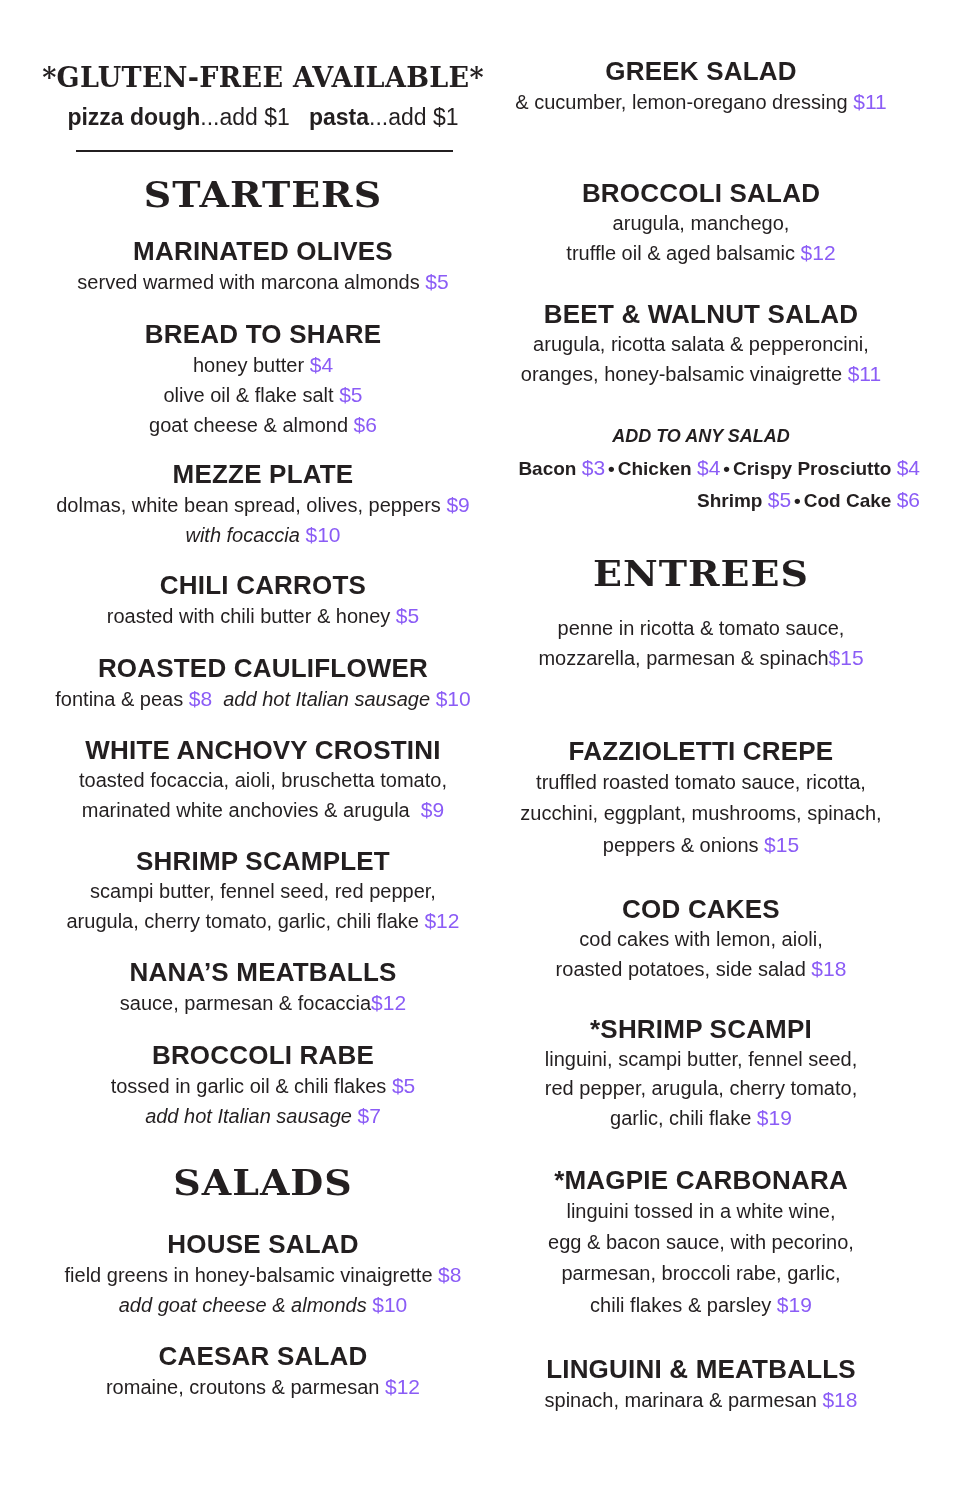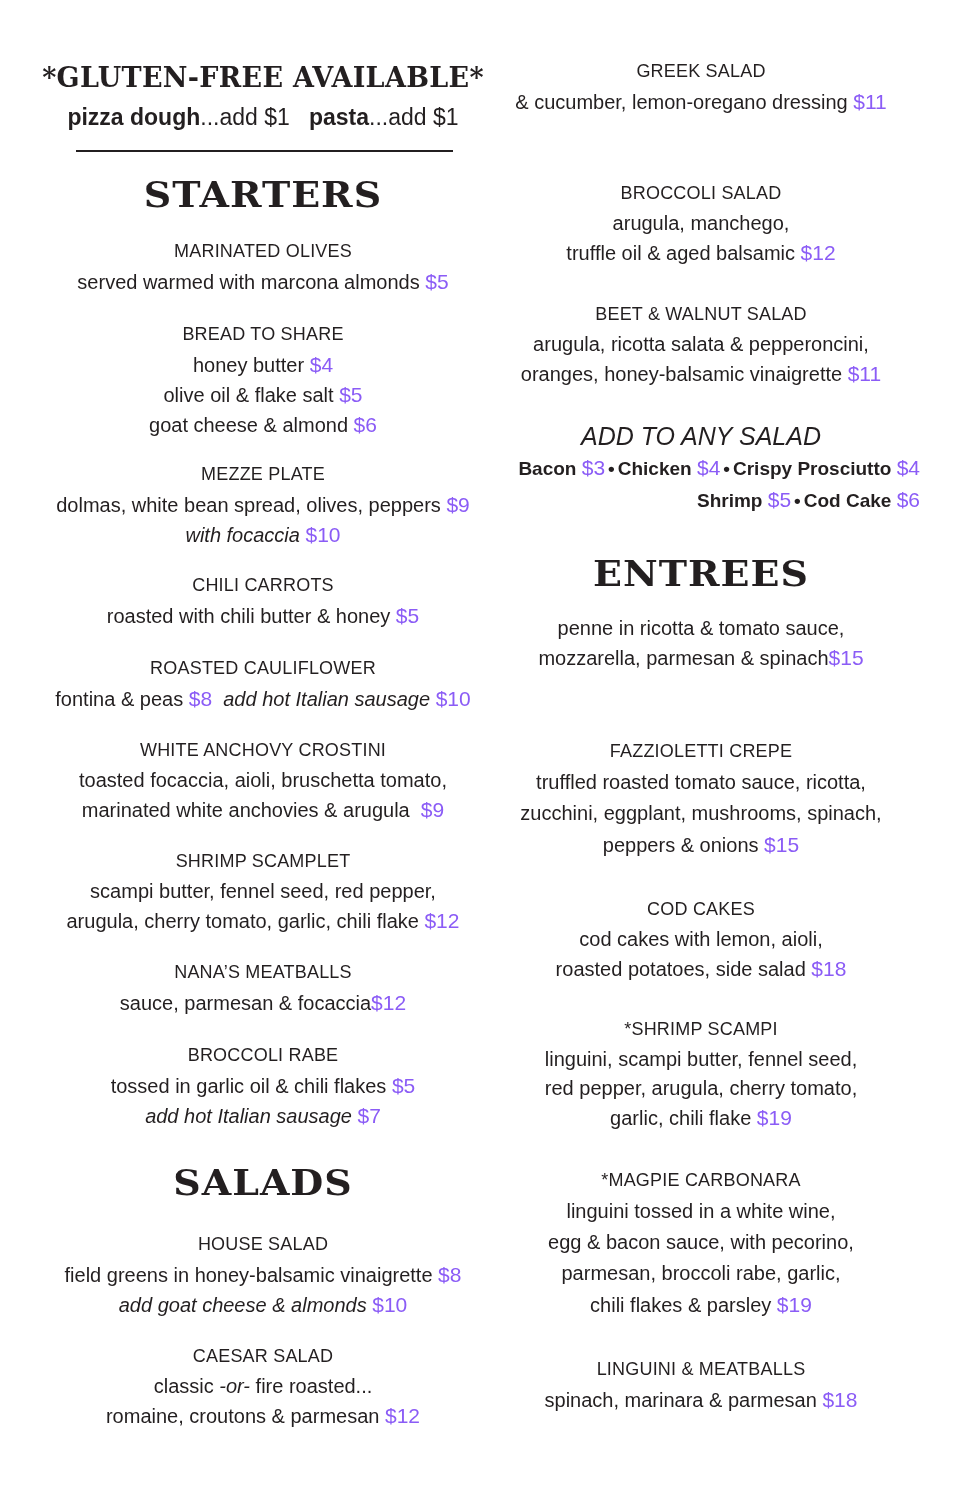--- a/index.html
+++ b/index.html
@@ -29,34 +29,34 @@
 
   .section-title {
     position: absolute; left: 0; right: 0;
     font-family: "DejaVu Serif", serif; font-weight: 900;
     font-size: 38px; letter-spacing: 1px; line-height: 40px;
     transform: scaleY(0.92);
   }
 
   .item { position: absolute; left: 0; right: 0; }
   .item-name {
-    font-weight: 400; font-size: 18px; line-height: 31px;
+    font-weight: 700; font-size: 26px; line-height: 31px;
     letter-spacing: 0.2px;
   }
   .item-desc {
     font-size: 20px; line-height: 29px; color: #231f20;
   }
   .price {
     font-family: "Liberation Sans", sans-serif; font-weight: 400;
     color: #8b5cf6; font-size: 21px;
   }
   .ital { font-style: italic; }
 
   .addon-title {
-    font-style: italic; font-size: 25px; line-height: 32px; font-weight: 400;
+    font-style: italic; font-size: 18px; line-height: 32px; font-weight: 700;
   }
   .addon-line { font-size: 19px; line-height: 31px; text-align: right; }
   .addon-line b { font-weight: 700; }
   .dot { font-weight: 700; margin: 0 3px; }
 </style>
 </head>
 <body>
 
 <div class="col col-left">
 
@@ -125,21 +125,20 @@
   <div class="section-title" style="top:1163px">SALADS</div>
 
   <div class="item" style="top:1229px">
     <div class="item-name">HOUSE SALAD</div>
     <div class="item-desc"><span>field greens in honey-balsamic vinaigrette</span> <span class="price">$8</span></div>
     <div class="item-desc"><span class="ital">add goat cheese &amp; almonds</span> <span class="price">$10</span></div>
   </div>
 
   <div class="item" style="top:1341px">
     <div class="item-name">CAESAR SALAD</div>
-    <div class="item-desc"><span>classic </span><span class="ital">-or-</span><span> fire roasted...</span></div>
     <div class="item-desc"><span>romaine, croutons &amp; parmesan</span> <span class="price">$12</span></div>
   </div>
 </div>
 
 <div class="col col-right">
 
   <div class="item" style="top:56px">
     <div class="item-name">GREEK SALAD</div>
     <div class="item-desc"><span>&amp; cucumber,  lemon-oregano dressing</span> <span class="price">$11</span></div>
   </div>

